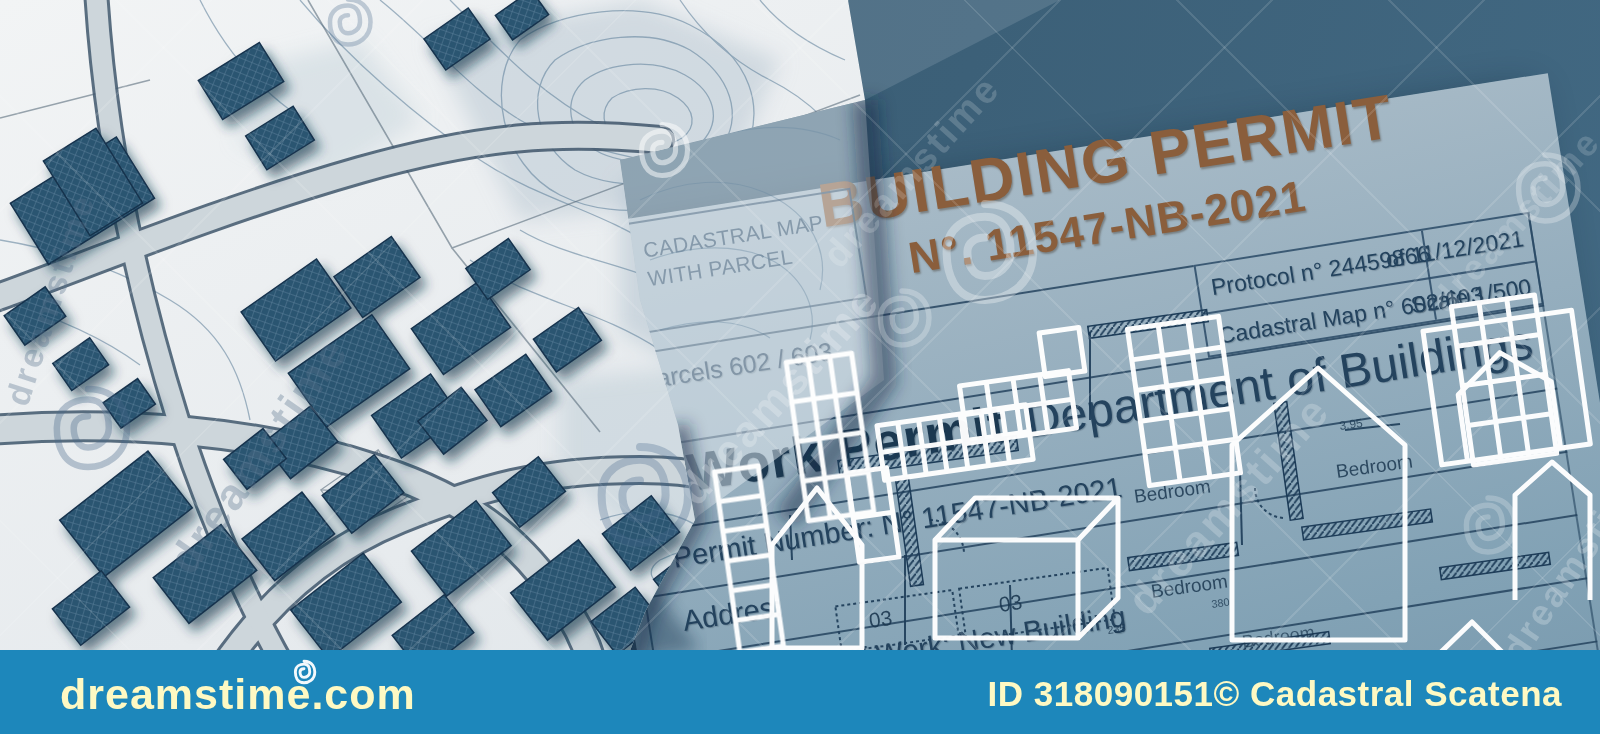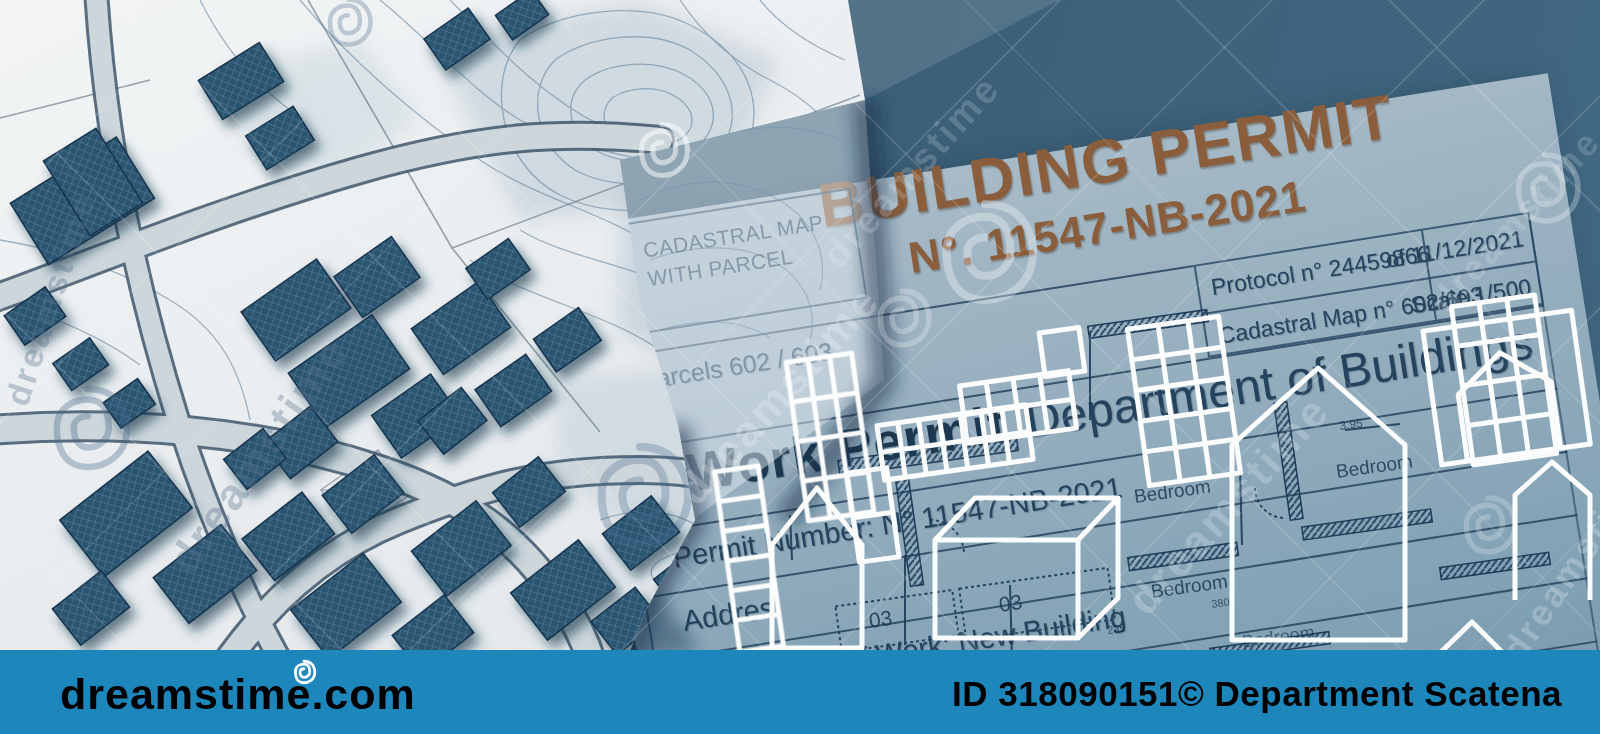--- a/index.html
+++ b/index.html
@@ -44,21 +44,21 @@
   
   .lattice{left:0;top:0;width:1600px;height:734px;pointer-events:none;
     background:
       repeating-linear-gradient(45deg,rgba(255,255,255,.12) 0 2px,transparent 2px 150px),
       repeating-linear-gradient(-45deg,rgba(255,255,255,.12) 0 2px,transparent 2px 150px);}
   .wm{position:absolute;font-weight:700;font-size:44px;letter-spacing:3px;
     color:rgba(255,255,255,.24);transform:rotate(-48deg);white-space:nowrap;}
   .wm.dark{color:rgba(88,114,140,.35);}
 
   
-  .bar{left:0;top:650px;width:1600px;height:84px;background:#1d87bb;color:#000000;}
+  .bar{left:0;top:650px;width:1600px;height:84px;background:#1d87bb;color:#fef9c3;}
   .bar .logo{position:absolute;left:60px;top:0;height:84px;line-height:88px;
     font-size:43px;font-weight:700;letter-spacing:1px;}
   .bar .credit{position:absolute;right:38px;top:0;height:84px;line-height:88px;
     font-size:35px;font-weight:700;letter-spacing:.5px;}
   .bar .credit span{margin-left:0;}
 </style>
 </head>
 <body>
 
 <div class="scene">
@@ -374,17 +374,17 @@
     <use href="#spiralP" transform="translate(1488,525) scale(0.9)" stroke="#fff" stroke-width="6" opacity=".22"></use>
     <use href="#spiralP" transform="translate(348,22) scale(0.75)" stroke="#47688a" stroke-width="6" opacity=".3"></use>
   </svg>
 
   <div class="abs bar">
     <div class="logo">dreamstime.com</div>
     <svg width="40" height="40" style="left:284px;top:2px;">
       <use href="#spiralP" transform="translate(20,20) scale(0.36)" stroke="#fff" stroke-width="8" opacity=".95"></use>
     </svg>
     <div class="credit">
-      <span>ID 318090151</span><span>© Department Scatena</span>
+      <span>ID 318090151</span><span>© Cadastral Scatena</span>
     </div>
   </div>
 
 </div>
 
 </body></html>

